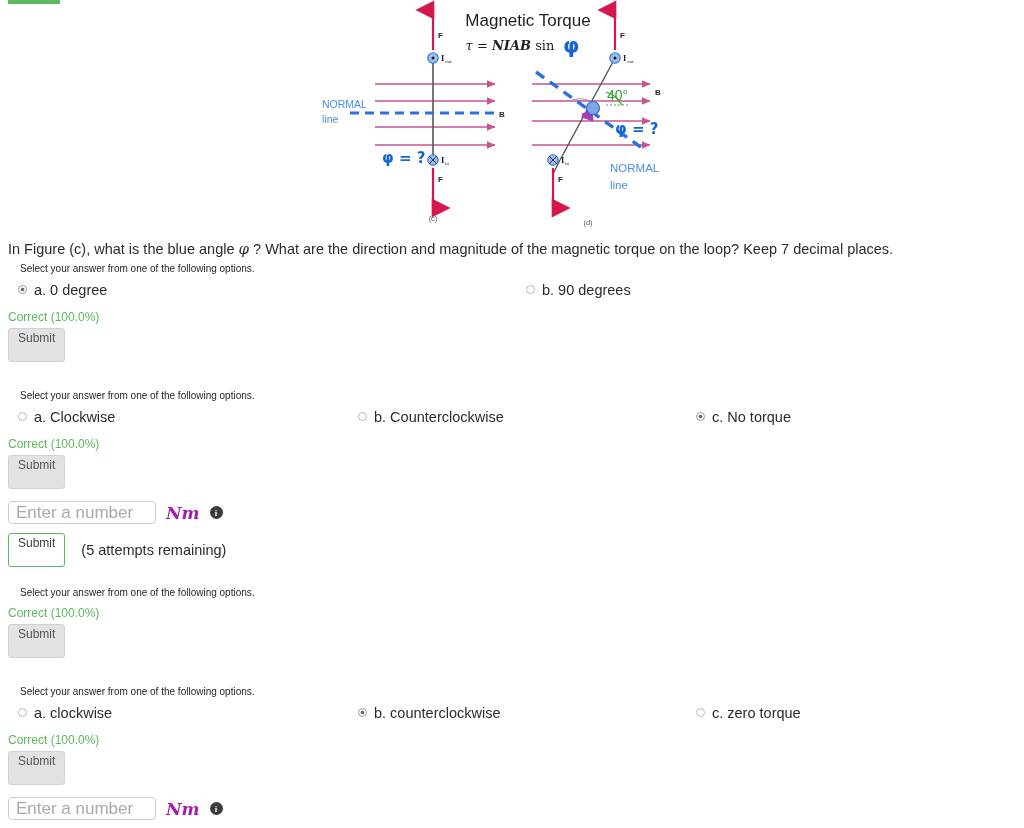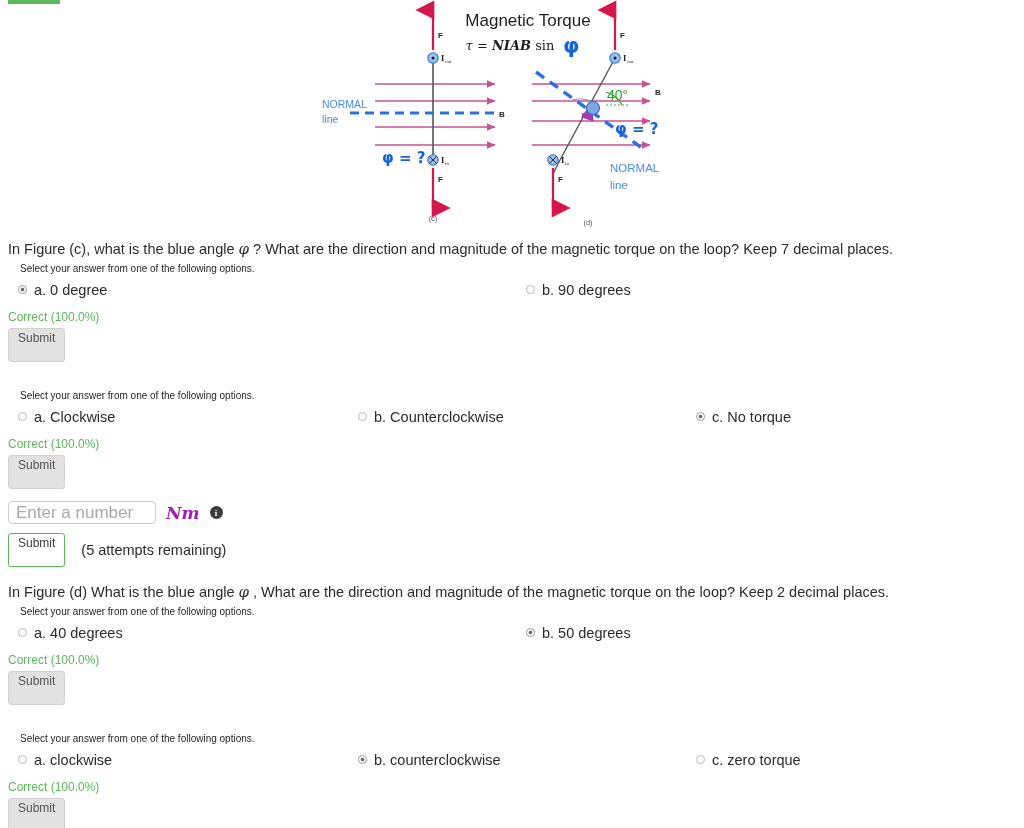--- a/index.html
+++ b/index.html
@@ -332,32 +332,21 @@
       </div>
       <div class="attempts-row">
         <button class="btn-submit active">Submit</button>
         <span class="attempts">(5 attempts remaining)</span>
       </div>
     </div>
 
     <div class="spacer-md"></div>
 
     <div class="block">
-      <p class="qtext"><span>In Figure (d) What is the blue angle </span><span class="phi">φ</span><span> , What are the direction and magnitude of the magnetic torque on the loop? Keep 2 decimal places.</span></p>
       <div class="prompt">Select your answer from one of the following options.</div>
-      <div class="options">
-        <div class="opt" style="left:10px">
-          <span class="radio"></span>
-          <span class="opt-label">a. 40 degrees</span>
-        </div>
-        <div class="opt" style="left:518px">
-          <span class="radio sel"></span>
-          <span class="opt-label">b. 50 degrees</span>
-        </div>
-      </div>
       <div class="feedback">Correct (100.0%)</div>
       <button class="btn-submit">Submit</button>
     </div>
 
     <div class="spacer-lg"></div>
 
     <div class="block">
       <div class="prompt">Select your answer from one of the following options.</div>
       <div class="options">
         <div class="opt" style="left:10px">

